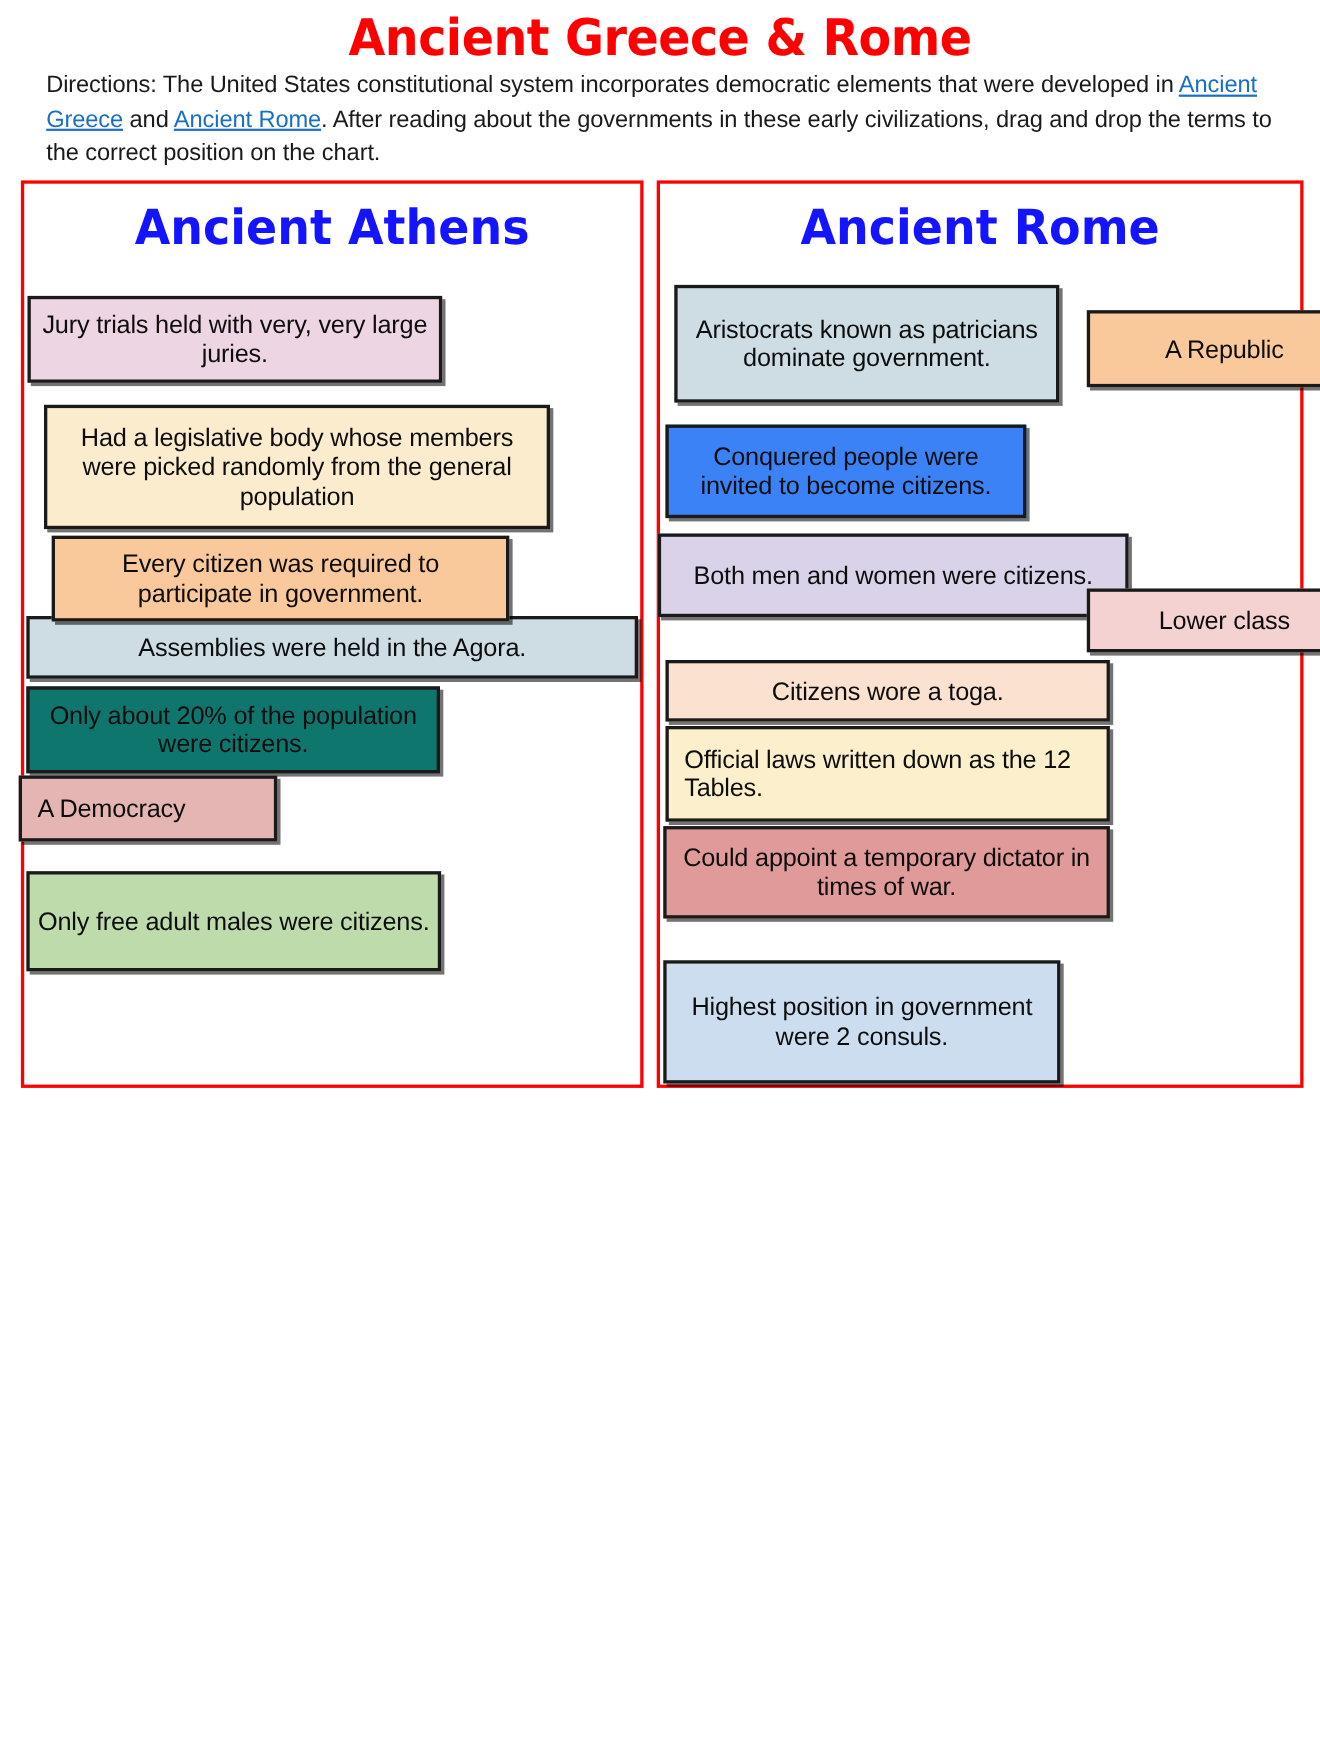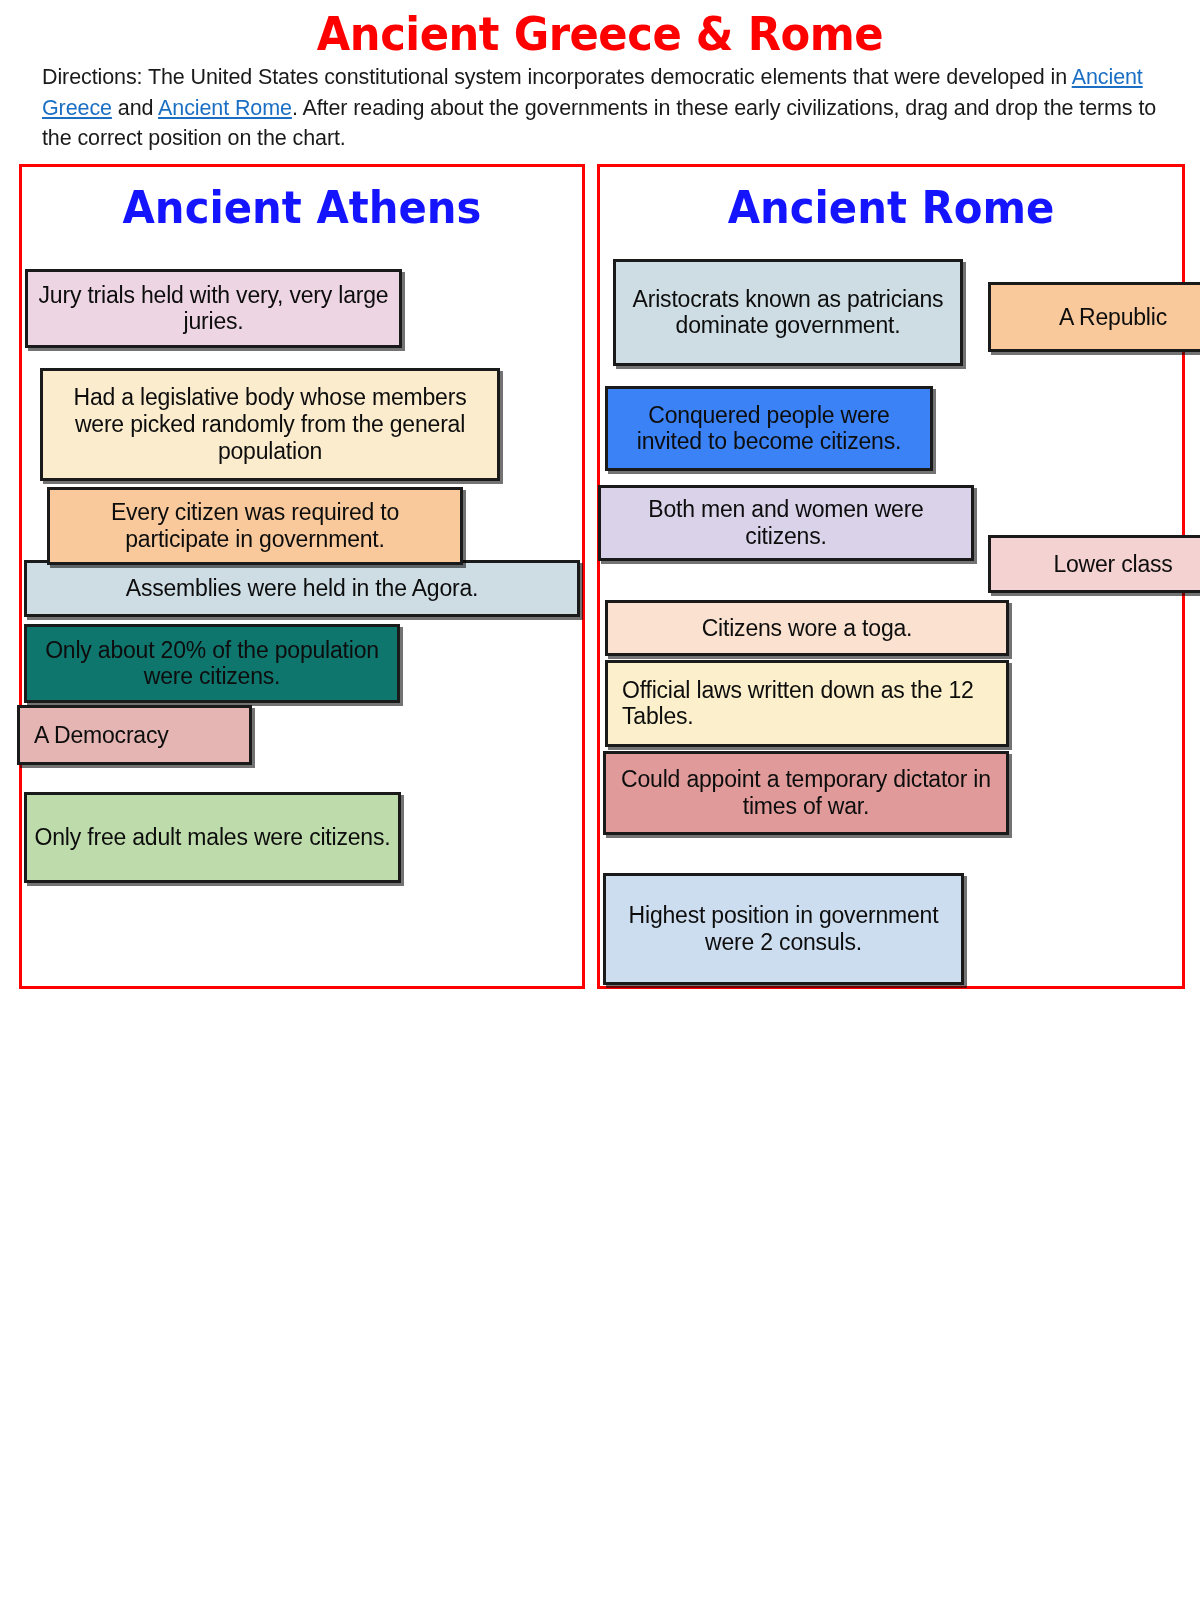--- a/index.html
+++ b/index.html
@@ -143,21 +143,21 @@
   </div>
 
   <div class="tile" style="left: 613px; top: 95px; width: 350px; height: 107px; background: rgb(206, 221, 228);">
     <span>Aristocrats known as patricians dominate government.</span>
   </div>
 
   <div class="tile" style="left: 605px; top: 206px; width: 328px; height: 85px; background: #3b82f6; margin-top: 16px;">
     <span>Conquered people were invited to become citizens.</span>
   </div>
 
-  <div class="tile" style="left: 598px; top: 321px; width: 376px; height: 76px; background: rgb(217, 210, 233);">
+  <div class="tile" style="left: 598px; top: 321px; width: 428px; height: 76px; background: rgb(217, 210, 233);">
     <span>Both men and women were citizens.</span>
   </div>
 
   <div class="tile" style="left: 605px; top: 436px; width: 404px; height: 56px; background: rgb(250, 225, 208);">
     <span>Citizens wore a toga.</span>
   </div>
 
   <div class="tile left-align" style="left: 605px; top: 496px; width: 404px; height: 87px; background: rgb(251, 240, 203);">
     <span>Official laws written down as the 12 Tables.</span>
   </div>

